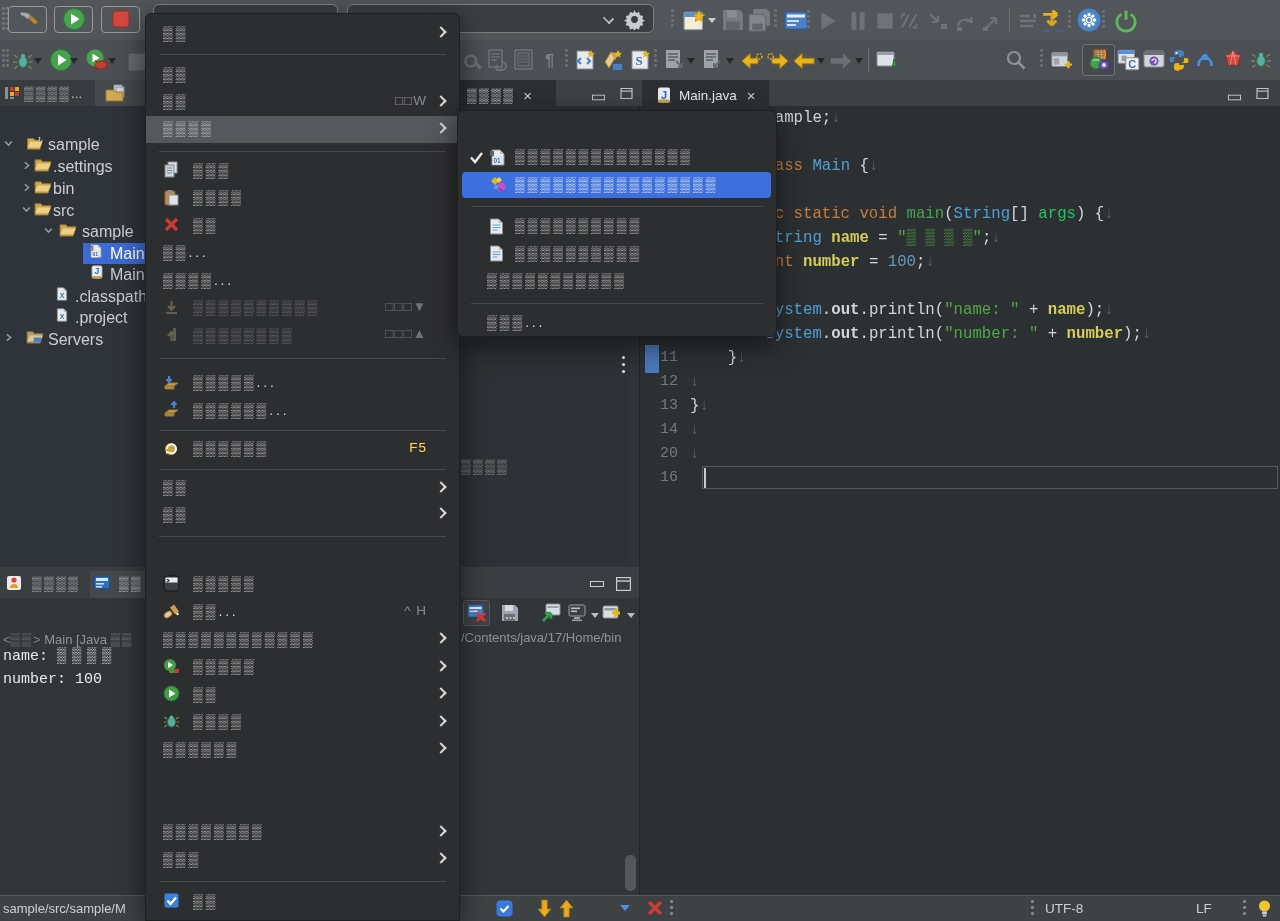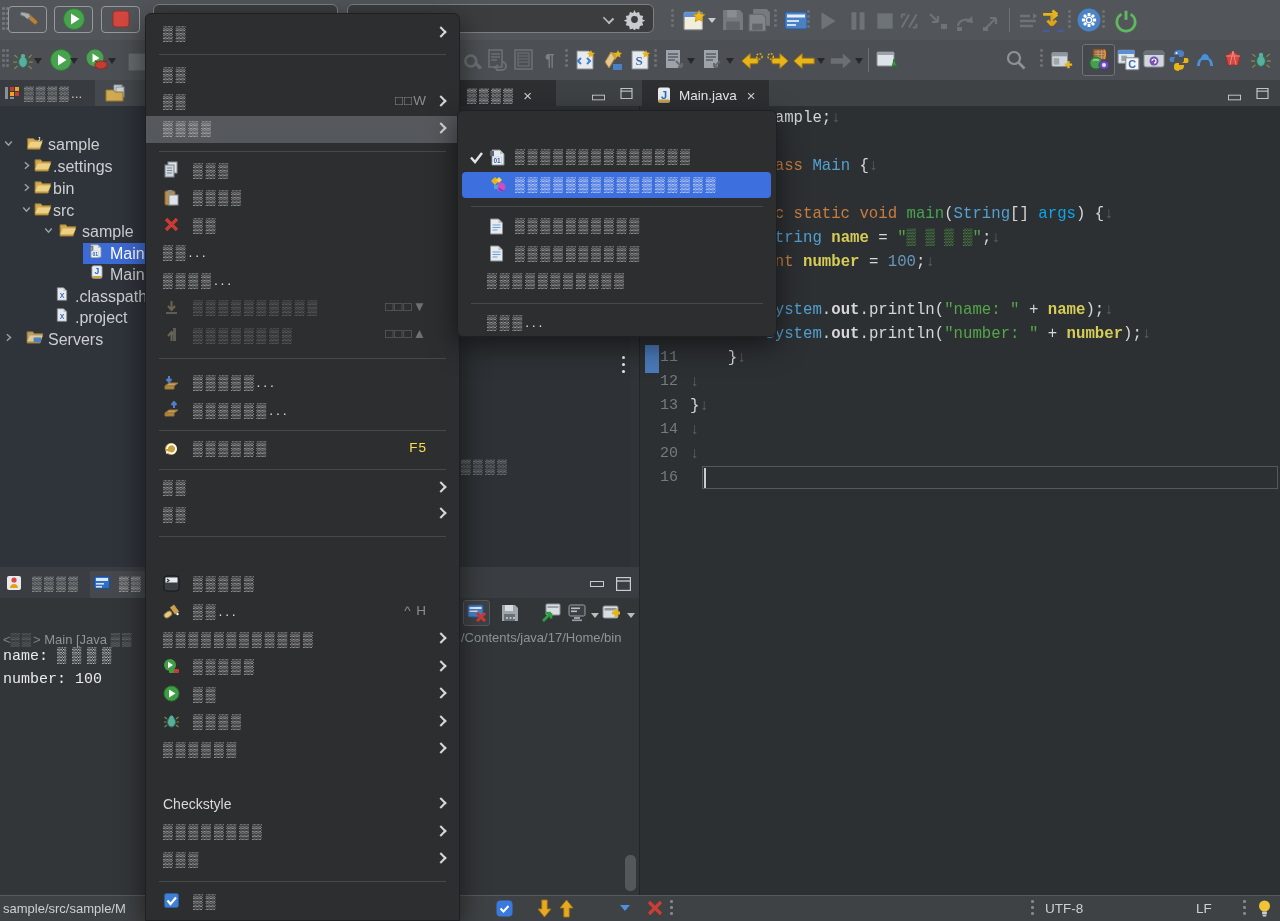--- a/index.html
+++ b/index.html
@@ -26,21 +26,21 @@
 #status{position:absolute;left:0;top:895px;width:1280px;height:26px;background:#3f4244;border-top:1px solid #565a5d}
 
 .trow{position:absolute;height:21px;line-height:21px;color:#ccced1;font-size:16px;white-space:nowrap}
 .chv{position:absolute;width:9px;height:9px}
 
 .fold{position:absolute;width:18px;height:14px}
 
 .cl{position:absolute;left:50px;white-space:pre;font-family:"Liberation Mono",monospace;font-size:15.7px;line-height:24px;color:#d4d6d8}
 .cjkm{letter-spacing:9.42px;margin-right:-9.42px}
 .ln{position:absolute;font-family:"Liberation Mono",monospace;font-size:15px;color:#747a80;width:38px;text-align:right}
-.kw{color:#c87d3f}.cls{color:#52a0d0}.str{color:#55a649}.num{color:#6897bb}.vr{color:#d6cd56;font-weight:bold}.mtd{color:#47a34f}.arg{color:#0ea5e9}.bld{font-weight:bold}.dn{color:#5c6165}
+.kw{color:#c87d3f}.cls{color:#52a0d0}.str{color:#55a649}.num{color:#6897bb}.vr{color:#d6cd56;font-weight:bold}.mtd{color:#47a34f}.arg{color:#22c55e}.bld{font-weight:bold}.dn{color:#5c6165}
 
 #menu{position:absolute;left:145px;top:13px;width:315px;height:908px;background:#2d2e30;border-radius:6px 6px 0 0;box-shadow:0 8px 28px rgba(0,0,0,.55);border:1px solid #1f2021}
 #submenu{position:absolute;left:457px;top:110px;width:320px;height:227px;background:#2d2e30;border-radius:6px;box-shadow:0 8px 28px rgba(0,0,0,.55);border:1px solid #1f2021}
 .mi{position:absolute;left:0;width:100%;height:27px;color:#dadada;font-size:14px}
 .mi .lbl{position:absolute;top:4px}
 .msep{position:absolute;left:13px;right:13px;height:1px;background:#47484a}
 .marr{position:absolute;right:14px;top:8px;width:8px;height:8px;border-right:2px solid #d8d8d8;border-top:2px solid #d8d8d8;transform:rotate(45deg)}
 .msc{position:absolute;right:32px;top:4px;color:#8b8c8e;font-size:13.5px;letter-spacing:1px}
 .mico{position:absolute;left:17px;top:4px;width:17px;height:17px}
 .smi{position:absolute;left:0;width:100%;height:27px;color:#dadada;font-size:14px}
@@ -747,24 +747,20 @@
           <path d="M4 6 l-2.5-2 M13 6 l2.5-2 M3.5 9 h-2.5 M13.5 9 h2.5 M4 12 l-2.5 2 M13 12 l2.5 2" stroke="#7c8a4a" stroke-width="1.2"></path>
         </svg>
       </div>
 <span class="lbl" style="position:relative;left:47px;top:4.5px;letter-spacing:2.8px;color:#dadada">▒▒▒▒</span>
 <div class="marr"></div>
 </div>
 <div class="mi" style="top:722.25px">
 <span class="lbl" style="position:relative;left:17px;top:4.5px;letter-spacing:2.8px;color:#dadada">▒▒▒▒▒▒</span>
 <div class="marr"></div>
 </div>
-<div class="mi" style="top:777.25px">
-<span class="lbl" style="position:relative;left:17px;top:4.5px;color:#dadada">Checkstyle</span>
-<div class="marr"></div>
-</div>
 <div class="mi" style="top:804.75px">
 <span class="lbl" style="position:relative;left:17px;top:4.5px;letter-spacing:2.8px;color:#dadada">▒▒▒▒▒▒▒▒</span>
 <div class="marr"></div>
 </div>
 <div class="mi" style="top:832.25px">
 <span class="lbl" style="position:relative;left:17px;top:4.5px;letter-spacing:2.8px;color:#dadada">▒▒▒</span>
 <div class="marr"></div>
 </div>
 <div class="msep" style="top:867px"></div>
 <div class="mi" style="top:874.25px">

